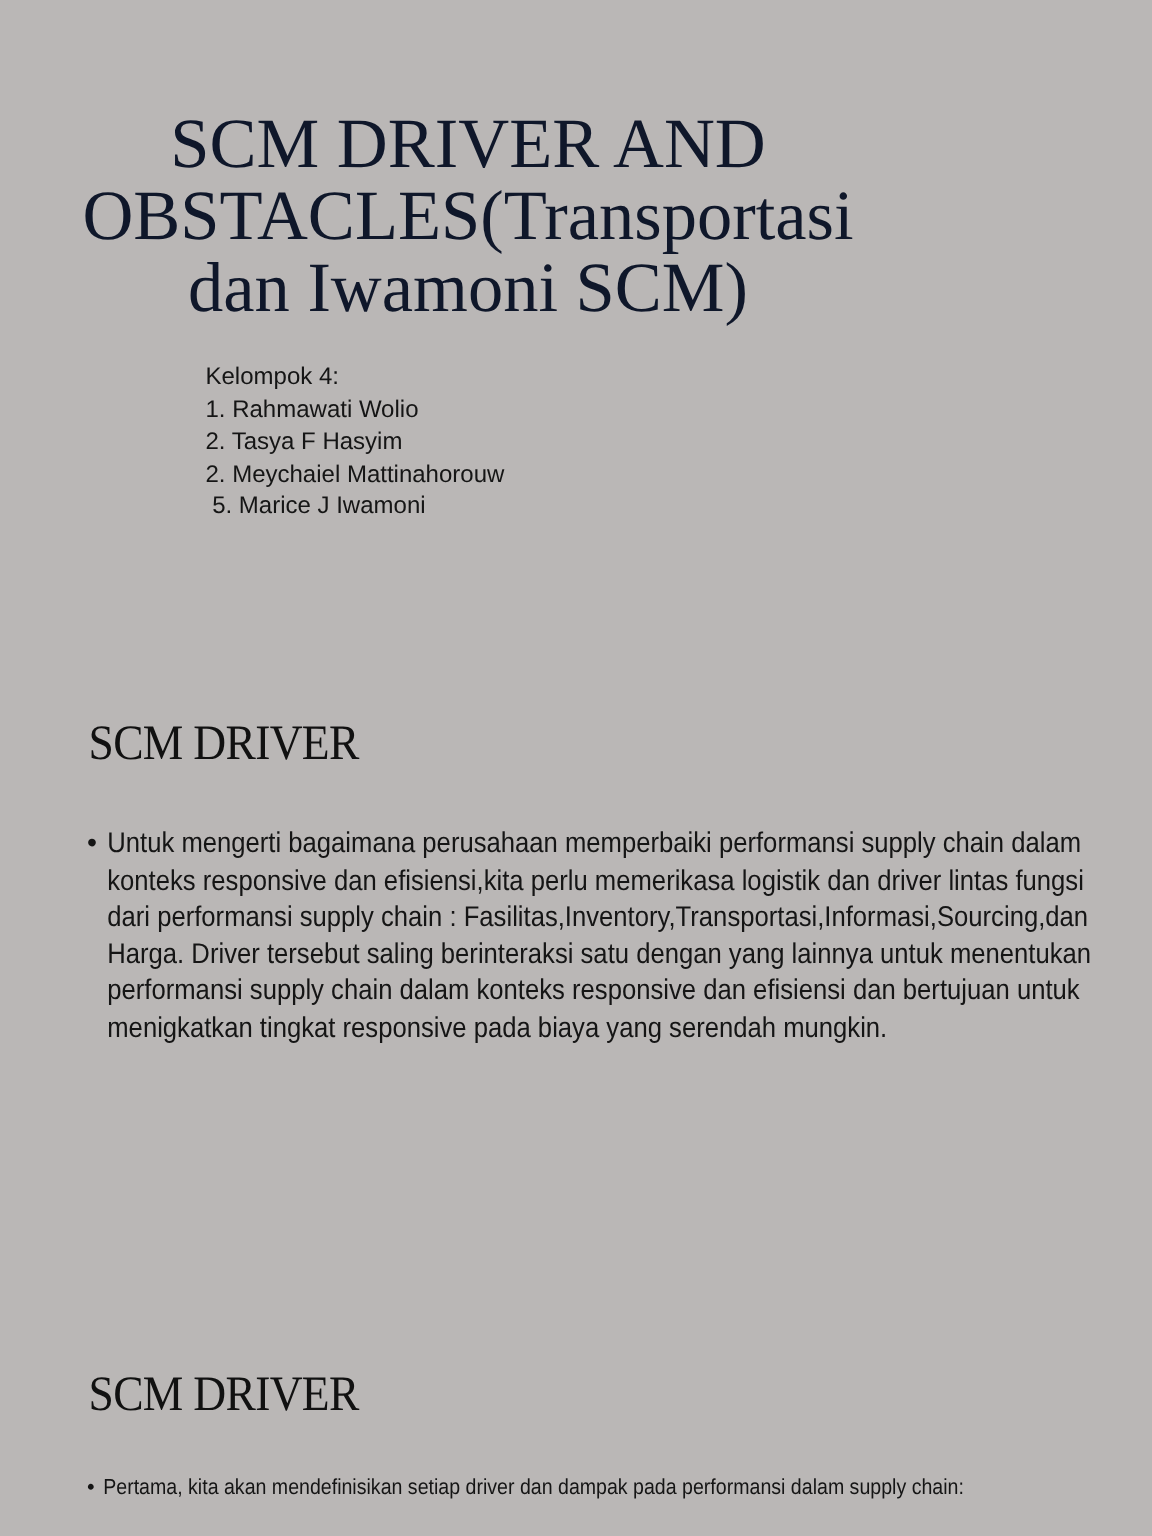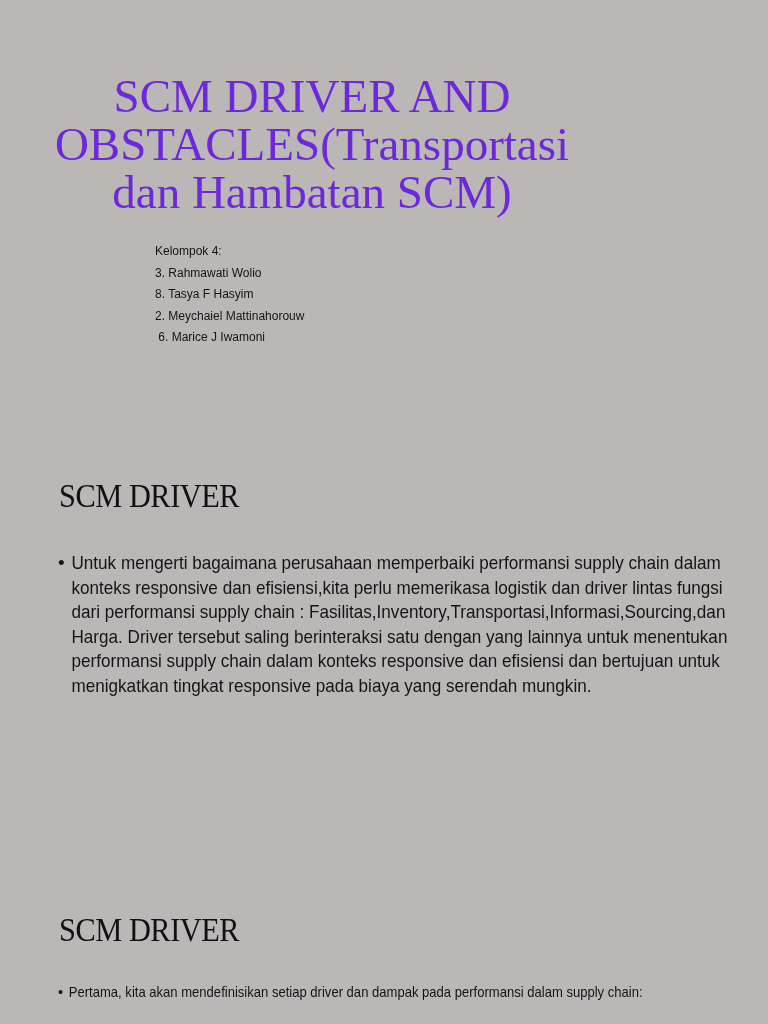--- a/index.html
+++ b/index.html
@@ -19,29 +19,29 @@
     }
     .slide-title {
       position: absolute;
       left: 0;
       top: 72px;
       width: 624px;
       text-align: center;
       font-family: "Liberation Serif", serif;
       font-size: 47px;
       line-height: 48px;
-      color: #6d28d9;
+      color: #0f172a;
     }
     .title-line { display: block; }
     .group {
       position: absolute;
-      left: 155px;
+      left: 137px;
       top: 241px;
       font-family: "Liberation Sans", sans-serif;
-      font-size: 12px;
+      font-size: 16px;
       line-height: 21.6px;
       color: #151515;
     }
     .group .row { display: block; white-space: pre; }
     .section-heading {
       position: absolute;
       left: 59px;
       font-family: "Liberation Serif", serif;
       font-size: 33px;
       color: #111;
@@ -82,29 +82,29 @@
     .bullet-2 .txt { padding-left: 12px; transform: scaleX(0.9); transform-origin: left top; width: 740px; }
   </style>
 </head>
 <body>
 
 <div class="page">
 
   <div class="slide-title">
     <span class="title-line">SCM DRIVER AND</span>
     <span class="title-line">OBSTACLES(Transportasi</span>
-    <span class="title-line">dan Hambatan SCM)</span>
+    <span class="title-line">dan Iwamoni SCM)</span>
   </div>
 
   <div class="group">
     <span class="row">Kelompok 4:</span>
-    <span class="row">3. Rahmawati Wolio</span>
-    <span class="row">8. Tasya F Hasyim</span>
+    <span class="row">1. Rahmawati Wolio</span>
+    <span class="row">2. Tasya F Hasyim</span>
     <span class="row">2. Meychaiel Mattinahorouw</span>
-    <span class="row"> 6. Marice J Iwamoni</span>
+    <span class="row"> 5. Marice J Iwamoni</span>
   </div>
 
   <div class="section-heading heading-1">SCM DRIVER</div>
 
   <div class="bullet bullet-1">
     <span class="dot">•</span>
     <span class="txt">Untuk mengerti bagaimana perusahaan memperbaiki performansi supply chain dalam konteks responsive dan efisiensi,kita perlu memerikasa logistik dan driver lintas fungsi dari performansi supply chain : Fasilitas,Inventory,Transportasi,Informasi,Sourcing,dan Harga. Driver tersebut saling berinteraksi satu dengan yang lainnya untuk menentukan performansi supply chain dalam konteks responsive dan efisiensi dan bertujuan untuk menigkatkan tingkat responsive pada biaya yang serendah mungkin.</span>
   </div>
 
   <div class="section-heading heading-2">SCM DRIVER</div>

